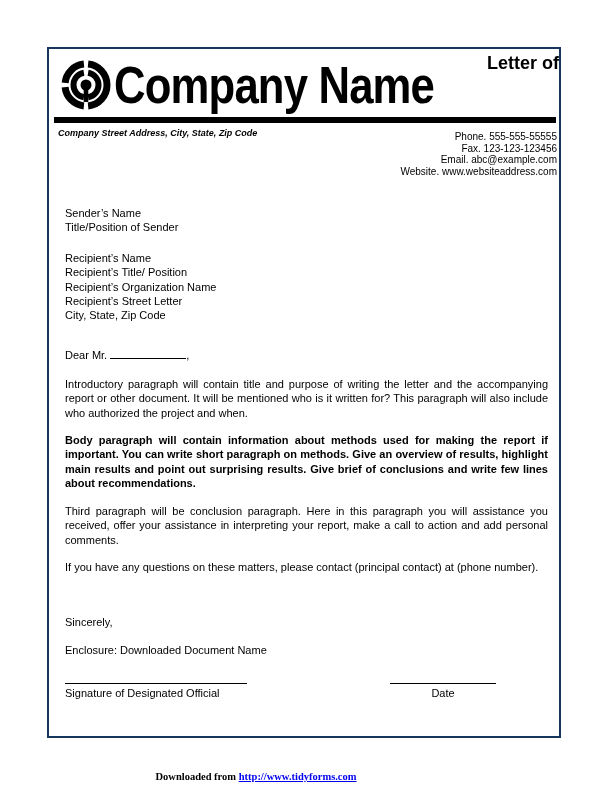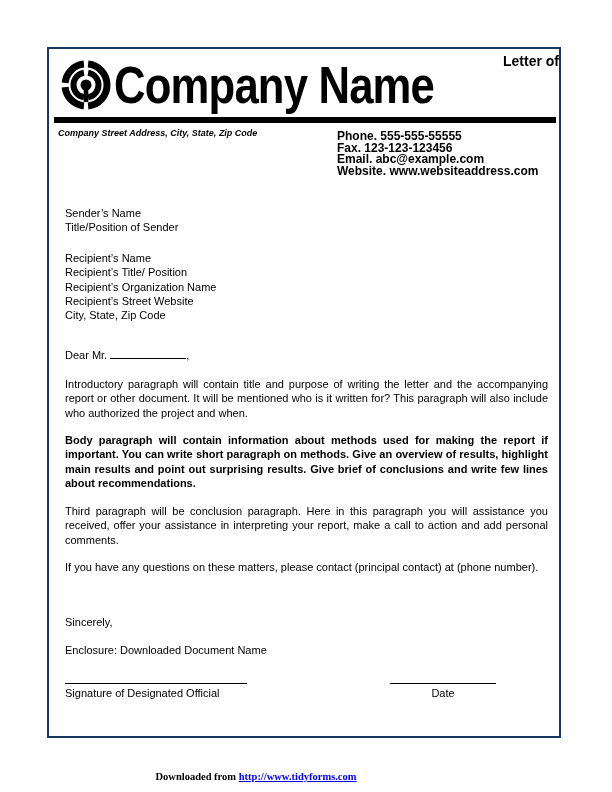--- a/index.html
+++ b/index.html
@@ -33,21 +33,21 @@
     line-height: 56px;
     font-weight: 700;
     letter-spacing: -1px;
     white-space: nowrap;
     transform: scaleX(0.84);
     transform-origin: left center;
   }
   .doc-title {
     position: absolute;
     right: 53px; top: 53px;
-    font-size: 14px;
+    font-size: 18px;
     font-weight: 700;
     white-space: nowrap;
   }
   .header-bar {
     position: absolute;
     left: 54px; top: 117px;
     width: 502px; height: 6px;
     background: #000000;
   }
   .company-address {
@@ -55,23 +55,23 @@
     left: 58px; top: 128px;
     font-size: 9px;
     font-weight: 700;
     font-style: italic;
     white-space: nowrap;
   }
   .contact-block {
     position: absolute;
     right: 55px; top: 131px;
     width: 220px;
-    text-align: left;
-    font-size: 12px;
-    font-weight: 700;
+    text-align: right;
+    font-size: 10px;
+    font-weight: 400;
     line-height: 11.5px;
   }
   .body-text {
     position: absolute;
     left: 65px;
     width: 483px;
     font-size: 11px;
     line-height: 14.3px;
   }
   .sender-block   { top: 206px; }
@@ -162,21 +162,21 @@
 
   <div class="body-text sender-block">
     <div>Sender’s Name</div>
     <div>Title/Position of Sender</div>
   </div>
 
   <div class="body-text recipient-block">
     <div>Recipient’s Name</div>
     <div>Recipient’s Title/ Position</div>
     <div>Recipient’s Organization Name</div>
-    <div>Recipient’s Street Website</div>
+    <div>Recipient’s Street Letter</div>
     <div>City, State, Zip Code</div>
   </div>
 
   <div class="body-text salutation">
     <span>Dear Mr.</span>
     <span class="blank-line"></span><span>,</span>
   </div>
 
   <div class="body-text para-1">Introductory paragraph will contain title and purpose of writing the letter and the accompanying report or other document. It will be mentioned who is it written for? This paragraph will also include who authorized the project and when.</div>
 

